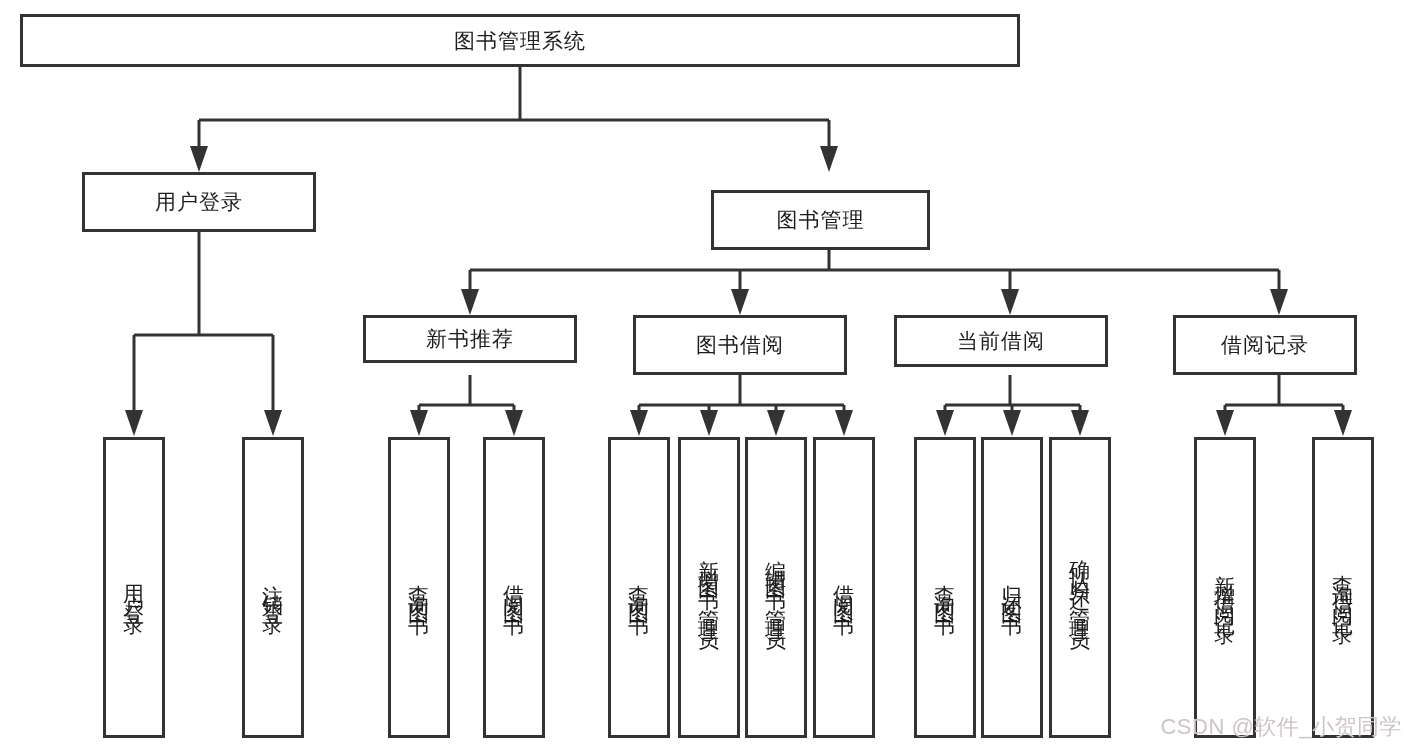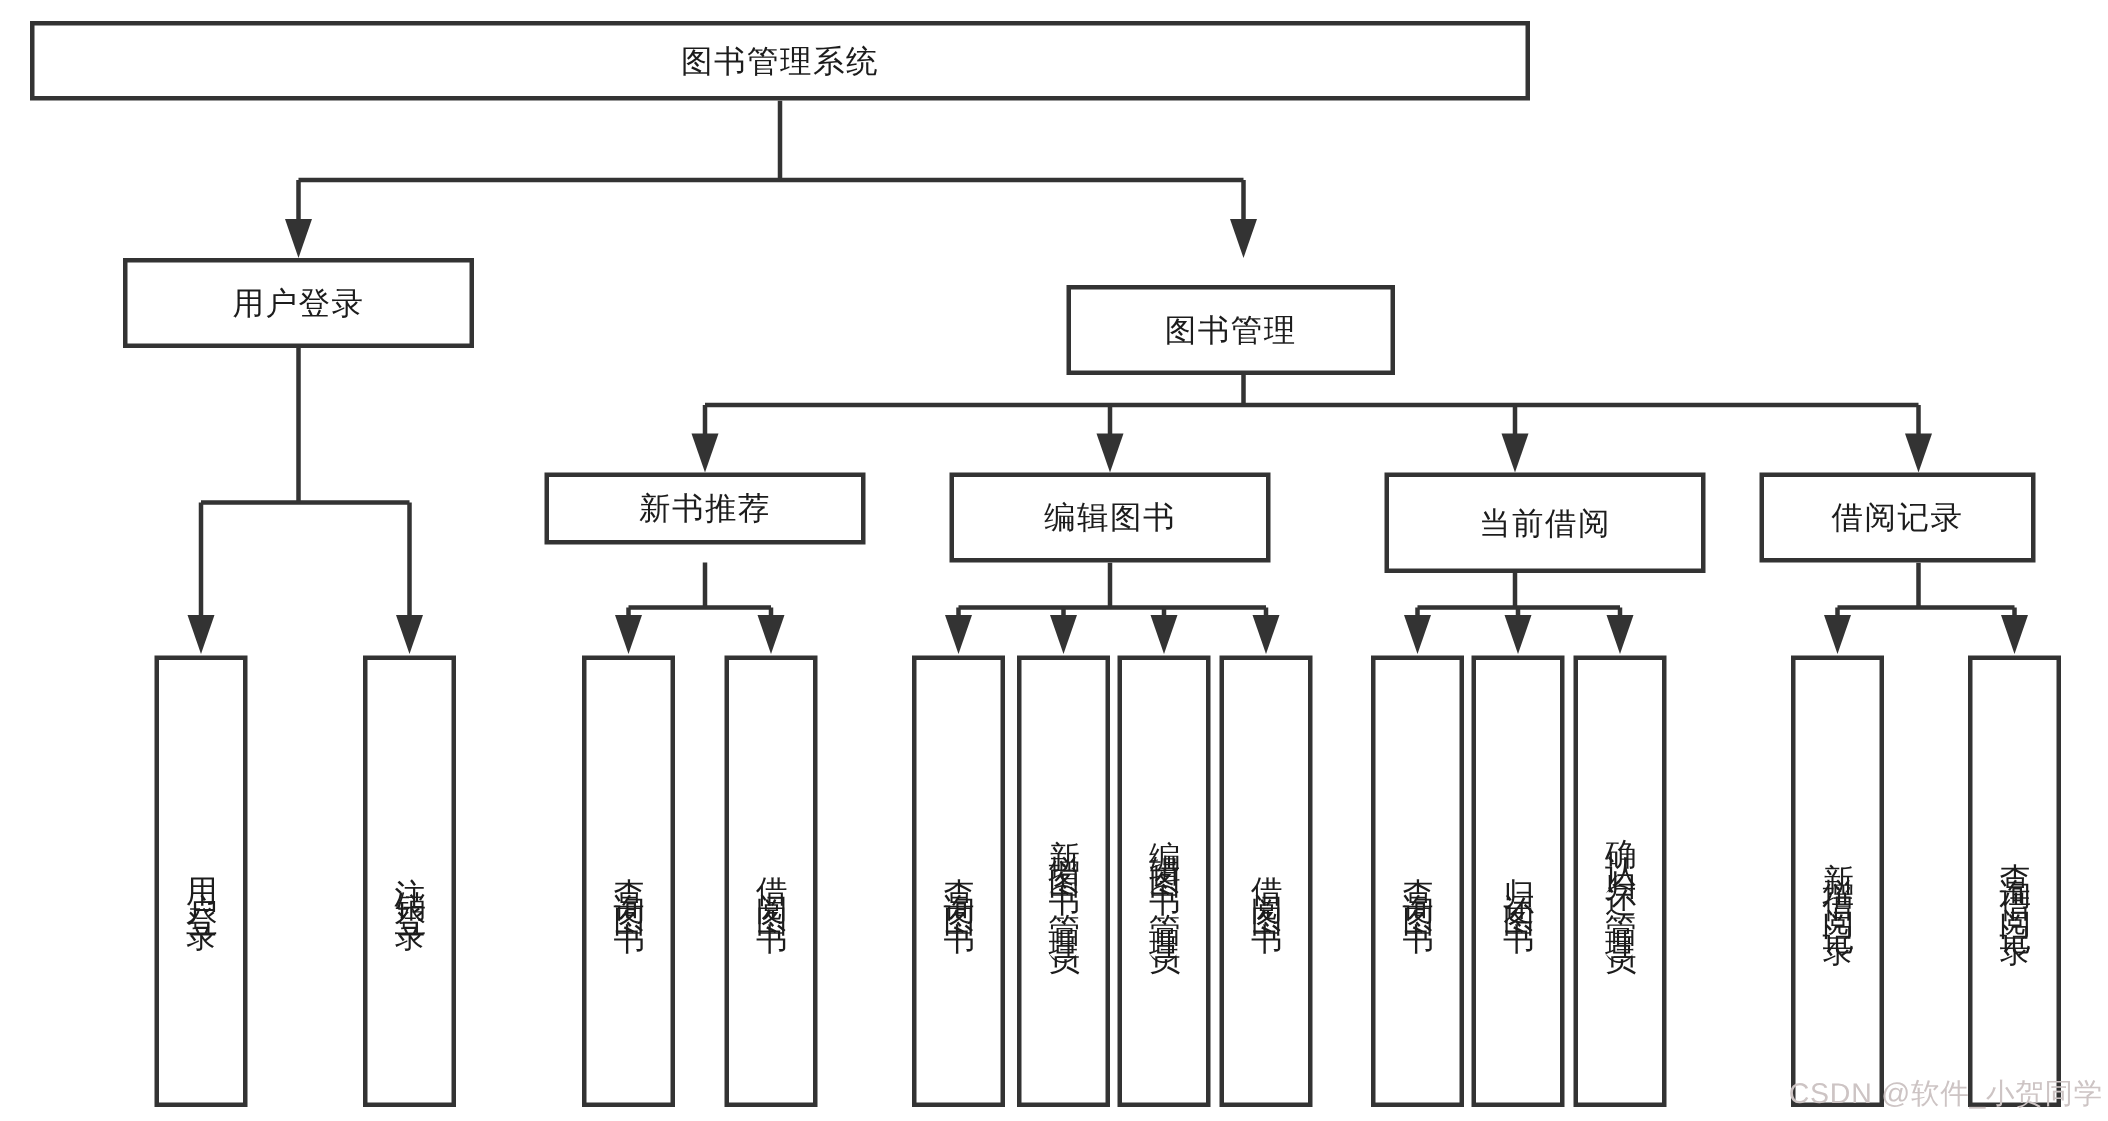--- a/index.html
+++ b/index.html
@@ -29,21 +29,21 @@
     writing-mode:vertical-rl;
     font-size:21px;
     letter-spacing:10px;
     line-height:1;
     white-space:nowrap;
   }
   .watermark{
     position:absolute;
     right:3px;bottom:5px;
     z-index:3;
-    font-size:19px;
+    font-size:22px;
     color:#cdc4c4;
     letter-spacing:0.5px;
     white-space:nowrap;
   }
 </style>
 </head>
 <body>
 
 <div id="stage">
 
@@ -91,23 +91,23 @@
     <span>用户登录</span>
   </div>
   <div class="node hbox" style="left:711px;top:190px;width:219px;height:60px">
     <span>图书管理</span>
   </div>
 
   <div class="node hbox" style="left:363px;top:315px;width:214px;height:48px">
     <span>新书推荐</span>
   </div>
   <div class="node hbox" style="left:633px;top:315px;width:214px;height:60px">
-    <span>编辑图书</span>
+    <span>图书借阅</span>
   </div>
-  <div class="node hbox" style="left:923px;top:315px;width:214px;height:67px">
+  <div class="node hbox" style="left:894px;top:315px;width:214px;height:52px">
     <span>当前借阅</span>
   </div>
   <div class="node hbox" style="left:1173px;top:315px;width:184px;height:60px">
     <span>借阅记录</span>
   </div>
 
   <div class="node vbox" style="left:103px;top:437px">
     <span class="vtext">用户登录</span>
   </div>
   <div class="node vbox" style="left:242px;top:437px">

